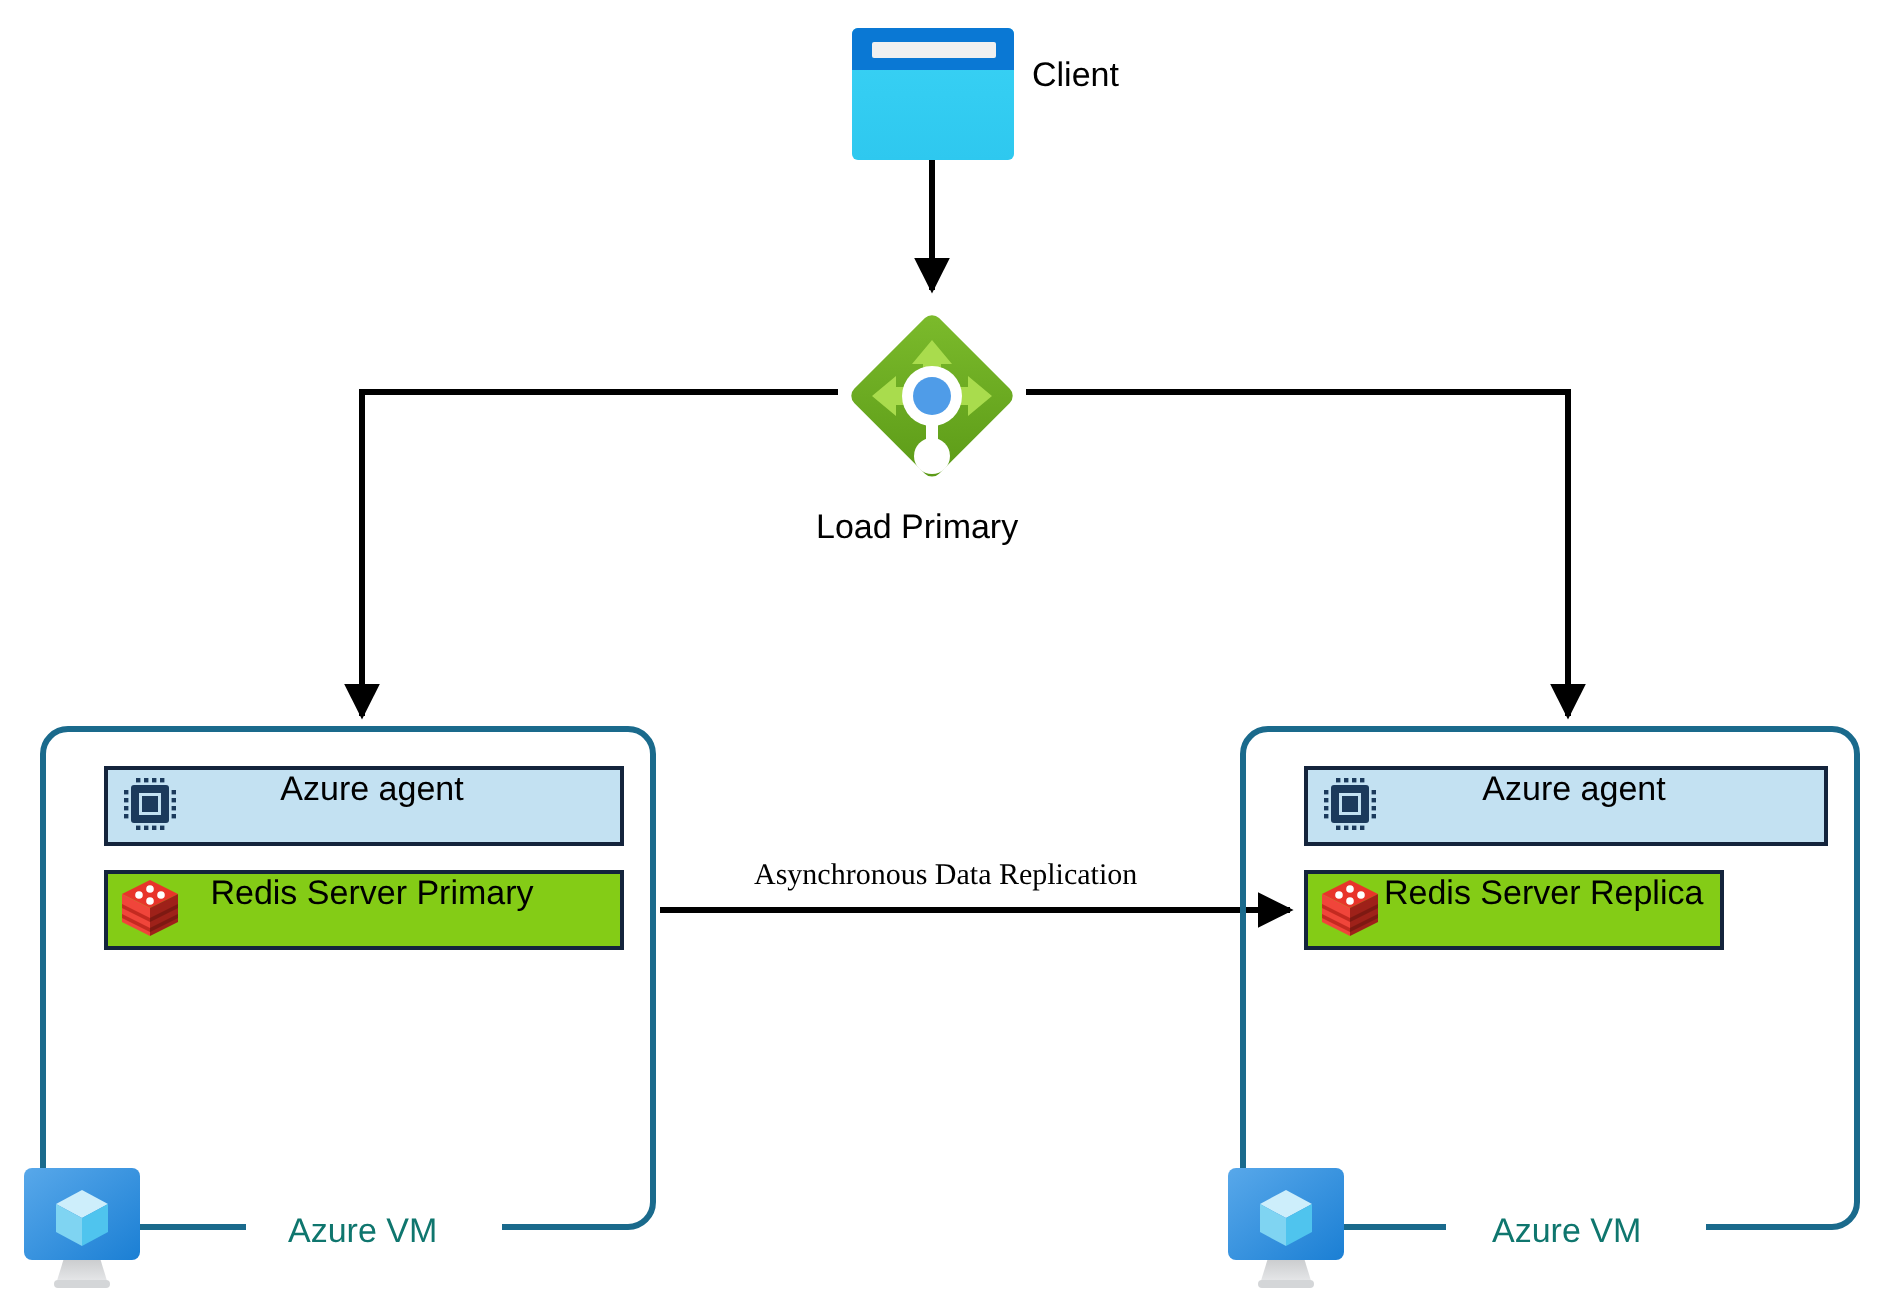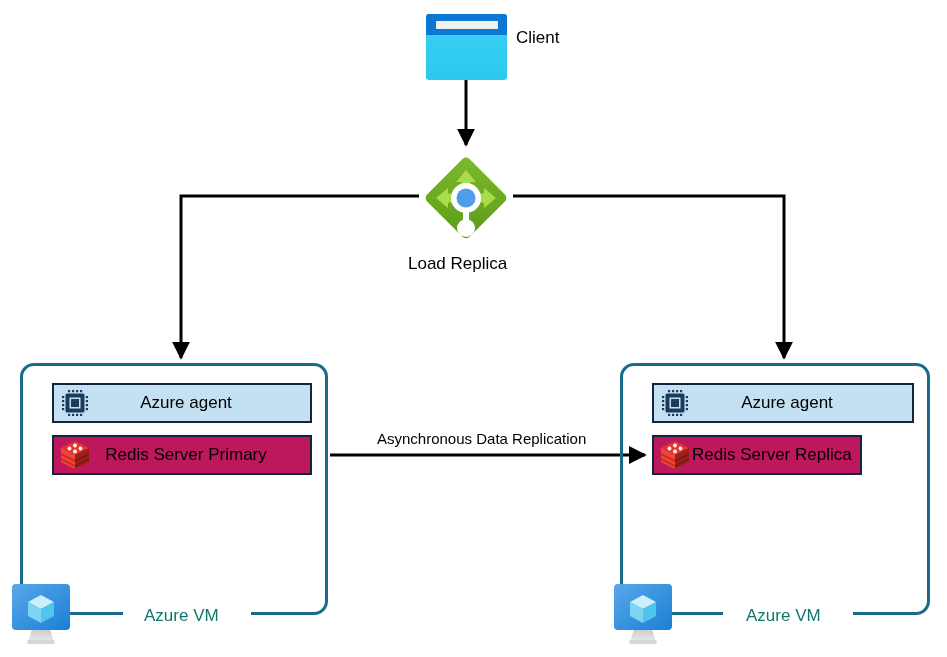--- a/index.html
+++ b/index.html
@@ -98,25 +98,24 @@
   }
   #icon-mask-left  { left: 18px;  top: 586px; }
   #icon-mask-right { left: 618px; top: 586px; }
 
   
   .svc-row {
     height: 40px;
     border: 2px solid #14243c;
     box-sizing: border-box;
     display: flex;
-    align-items: center;
     position: absolute;
   }
   .svc-agent { background: #c3e1f2; }
-  .svc-redis { background: #be185d; }
+  .svc-redis { background: #84cc16; }
 
   .svc-row .svc-icon {
     width: 34px;
     height: 34px;
     margin-left: 4px;
     flex: 0 0 auto;
     position: relative;
   }
   .svc-row .svc-text {
     flex: 1 1 auto;
@@ -145,20 +144,21 @@
   }
   #vm-label-left  { left: 144px; top: 606px; }
   #vm-label-right { left: 746px; top: 606px; }
 
   
   #repl-label {
     left: 377px; top: 430px;
     font-size: 15px;
     color: #000000;
     white-space: nowrap;
+    font-family: Liberation Serif, serif;
   }
 </style>
 </head>
 <body>
 
 <div id="diagram">
 
   <svg id="connectors" viewBox="0 0 947 657" width="947" height="657">
     <defs>
       <marker id="arrowBlack" viewBox="0 0 10 10" refX="9" refY="5" markerWidth="6" markerHeight="6" orient="auto-start-reverse">
@@ -198,21 +198,21 @@
 
       <path d="M 76 46 L 64 36 L 64 41.5 L 52 41.5 L 52 50.5 L 64 50.5 L 64 56 Z" fill="#a9dc4d"></path>
 
       <rect x="43" y="52" width="6" height="22" fill="#ffffff"></rect>
       <circle cx="46" cy="76" r="9" fill="#ffffff"></circle>
 
       <circle cx="46" cy="46" r="15" fill="#ffffff"></circle>
       <circle cx="46" cy="46" r="9.5" fill="#4f9ce8"></circle>
     </svg>
   </div>
-  <div class="abs" id="lb-label">Load Replica</div>
+  <div class="abs" id="lb-label">Load Primary</div>
 
   <div class="abs vm-container" id="vm-left">
     <div class="abs border-mask" id="mask-left" style="left:100px;width:128px;"></div>
   </div>
 
   <div class="abs svc-row svc-agent" id="agent-left">
     <div class="svc-icon">
       <svg viewBox="0 0 34 34" width="34" height="34">
         <g fill="#1b3a5c">
           <rect x="7.5" y="7.5" width="19" height="19" rx="1.5"></rect>

